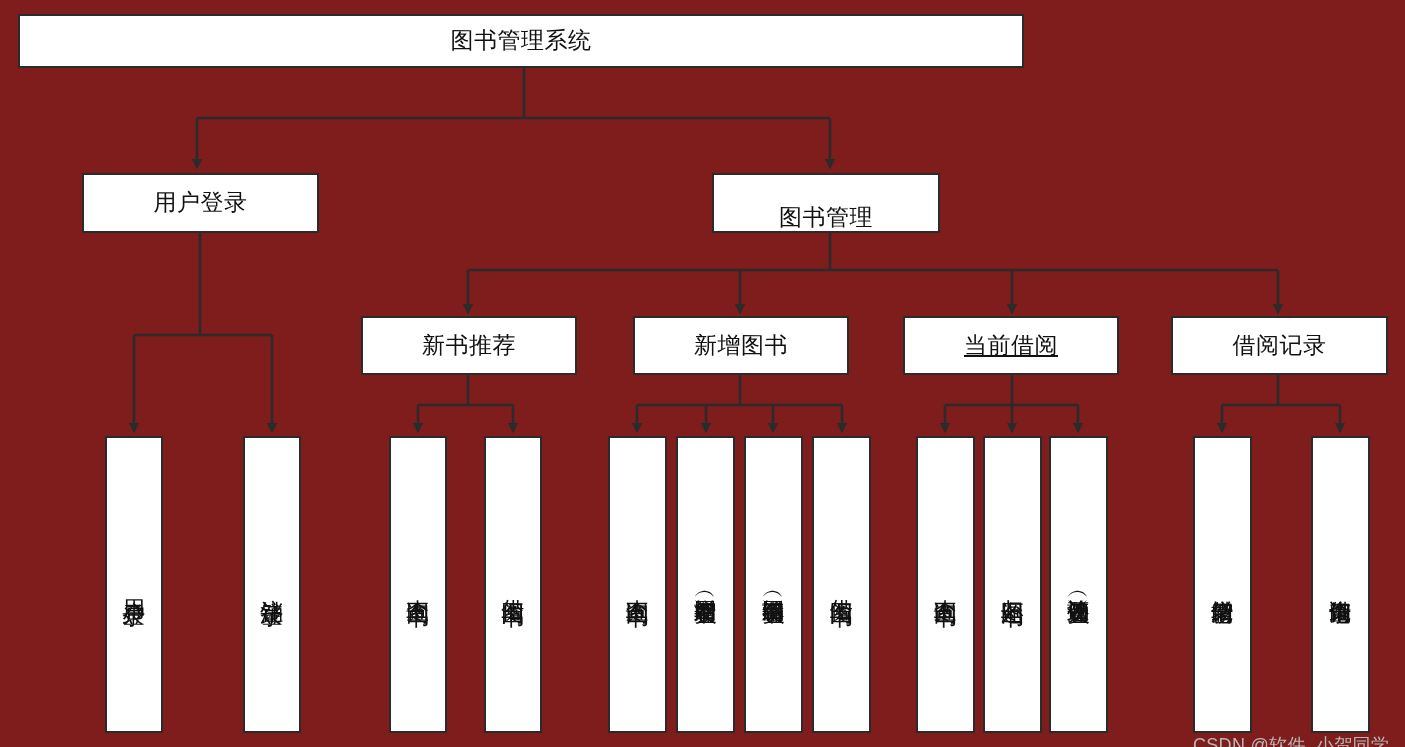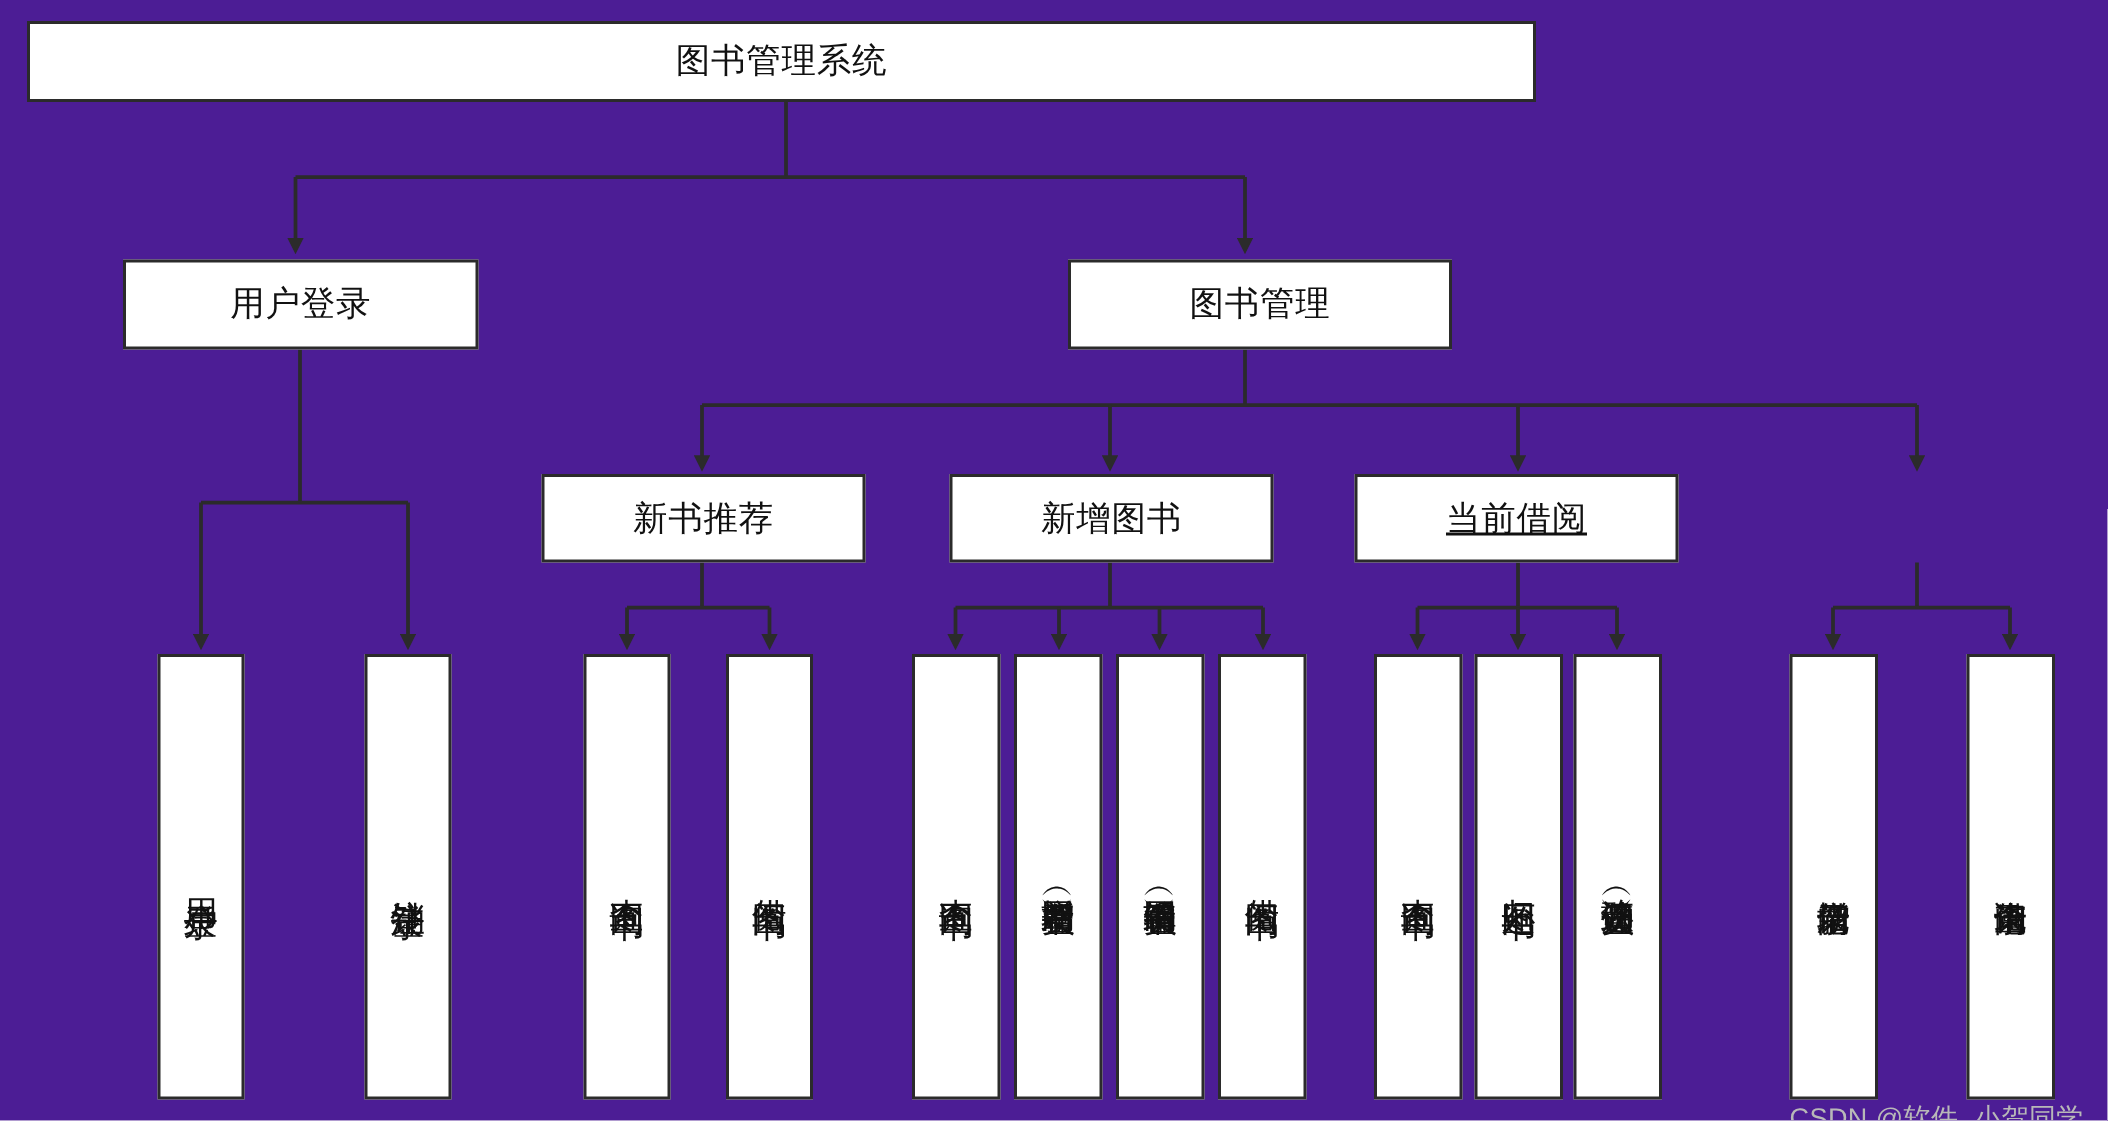--- a/index.html
+++ b/index.html
@@ -9,21 +9,21 @@
     background: #ffffff;
   }
   body {
     font-family: "Liberation Sans", "DejaVu Sans", sans-serif;
     color: #1a1a1a;
   }
   #diagram-canvas {
     position: relative;
     width: 1405px;
     height: 747px;
-    background: #4c1d95;
+    background: #7f1d1d;
     overflow: hidden;
   }
   svg.connectors {
     position: absolute;
     left: 0;
     top: 0;
     width: 1405px;
     height: 747px;
     pointer-events: none;
   }
@@ -134,33 +134,36 @@
     </g>
   </svg>
 
   <div class="node horiz" style="left:18px; top:14px; width:1006px; height:54px;">
     <span class="node-label">图书管理系统</span>
   </div>
 
   <div class="node horiz" style="left:82px; top:173px; width:237px; height:60px;">
     <span class="node-label">用户登录</span>
   </div>
-  <div class="node horiz" style="left:712px; top:173px; width:256px; height:60px;">
+  <div class="node horiz" style="left:712px; top:173px; width:228px; height:60px;align-items:flex-end;">
     <span class="node-label">图书管理</span>
   </div>
 
   <div class="node horiz" style="left:361px; top:316px; width:216px; height:59px;">
     <span class="node-label">新书推荐</span>
   </div>
   <div class="node horiz" style="left:633px; top:316px; width:216px; height:59px;">
     <span class="node-label">新增图书</span>
   </div>
   <div class="node horiz" style="left:903px; top:316px; width:216px; height:59px;text-decoration:underline;">
     <span class="node-label">当前借阅</span>
   </div>
+  <div class="node horiz" style="left:1171px; top:316px; width:217px; height:59px;">
+    <span class="node-label">借阅记录</span>
+  </div>
 
   <div class="node vert" style="left:105px; top:436px; width:58px; height:297px;">
     <span class="node-label">用户登录</span>
   </div>
   <div class="node vert" style="left:243px; top:436px; width:58px; height:297px;">
     <span class="node-label">注销登录</span>
   </div>
 
   <div class="node vert" style="left:389px; top:436px; width:58px; height:297px;">
     <span class="node-label">查询图书</span>

